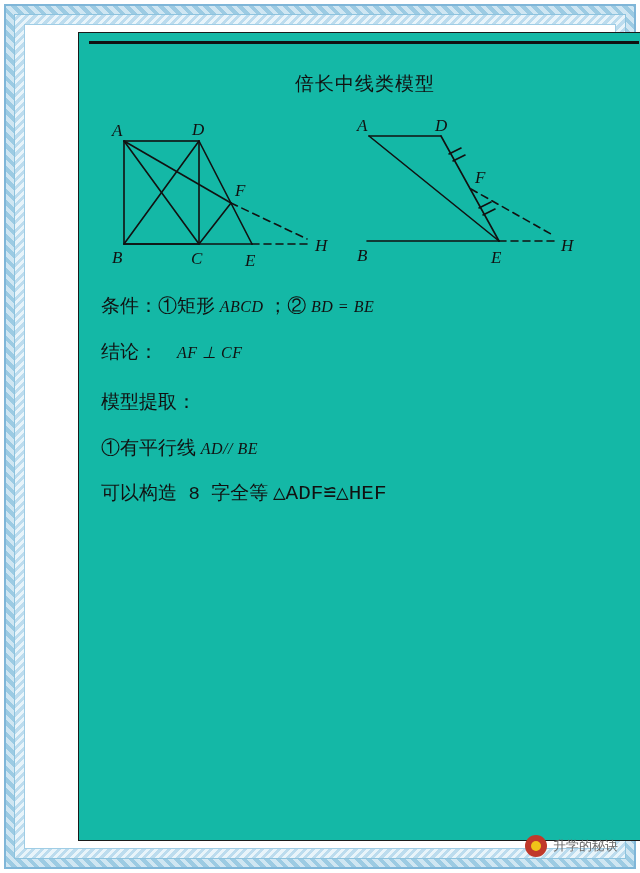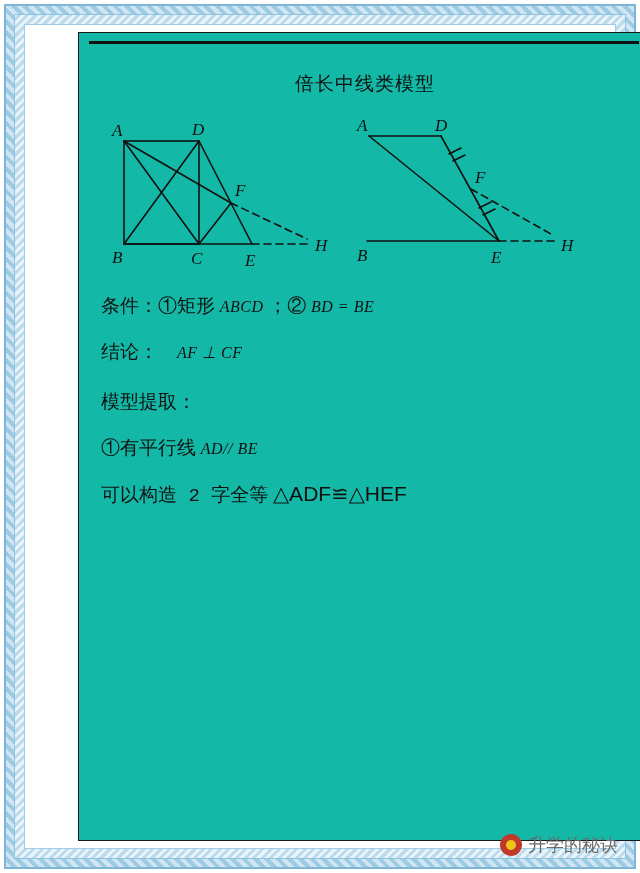--- a/index.html
+++ b/index.html
@@ -102,21 +102,21 @@
     white-space: nowrap;
   }
   .cn { font-family: Liberation Mono, monospace; }
   .math {
     font-family: "Liberation Serif", serif;
     font-style: italic;
     font-size: 16px;
     letter-spacing: 0.5px;
   }
   .mathn {
-    font-family: Liberation Sans, sans-serif;
+    font-family: Liberation Mono, monospace;
     font-style: normal;
     font-size: 21px;
     text-align: right;
   }
   .indent { padding-left: 44px; }
   .gap-top { margin-top: 26px; }
 
   
   .badge {
     position: absolute;
@@ -135,21 +135,21 @@
   .badge-logo::after {
     content: "";
     position: absolute;
     left: 6px; top: 6px;
     width: 10px; height: 10px;
     border-radius: 50%;
     background: #f0c419;
   }
   .badge-text {
     font-family: "Liberation Sans", sans-serif;
-    font-size: 18px;
+    font-size: 13px;
     color: #6b6b6b;
   }
 </style>
 </head>
 <body>
 
 <div class="page">
 
   <div class="border-outer"></div>
   <div class="border-mid"></div>
@@ -240,21 +240,21 @@
         <span class="cn">模型提取：</span>
       </div>
 
       <div class="line">
         <span class="cn">①有平行线</span>
         <span class="math">AD// BE</span>
       </div>
 
 
       <div class="line">
-        <span class="cn">可以构造 2 字全等</span>
+        <span class="cn">可以构造 8 字全等</span>
         <span class="mathn">△ADF≌△HEF</span>
       </div>
 
     </div>
   </div>
 
   <div class="badge">
     <div class="badge-logo"></div>
     <div class="badge-text">升学的秘诀</div>
   </div>

